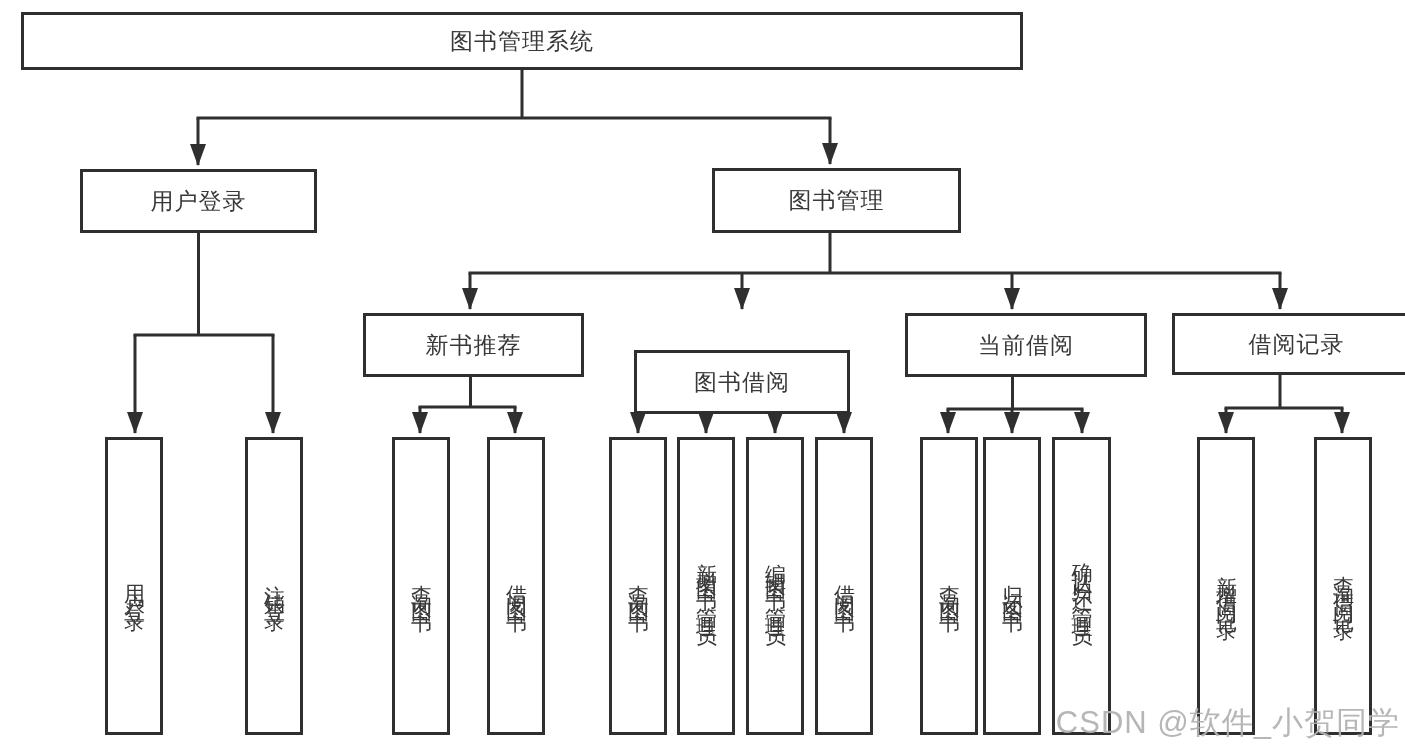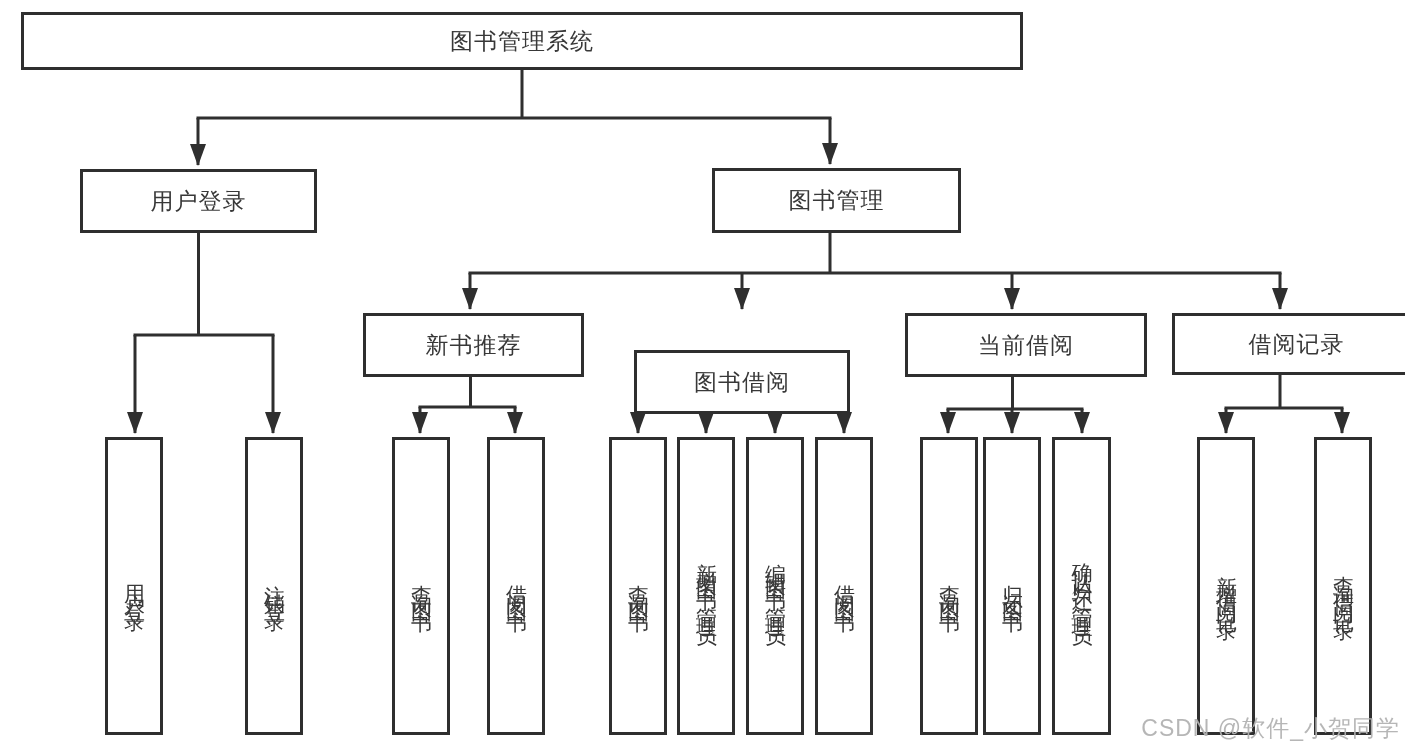--- a/index.html
+++ b/index.html
@@ -56,21 +56,21 @@
   .f7  { left: 815px; }
   .f8  { left: 920px; }
   .f9  { left: 983px; }
   .f10 { left: 1052px; width: 59px; }
   .f11 { left: 1197px; }
   .f12 { left: 1314px; }
   .watermark {
     position: absolute;
     right: 5px;
     bottom: 3px;
-    font-size: 23px;
+    font-size: 31px;
     color: rgba(178, 178, 178, 0.95);
     letter-spacing: 1px;
     z-index: 5;
     white-space: nowrap;
   }
 </style>
 </head>
 <body>
 
 <div class="stage">

